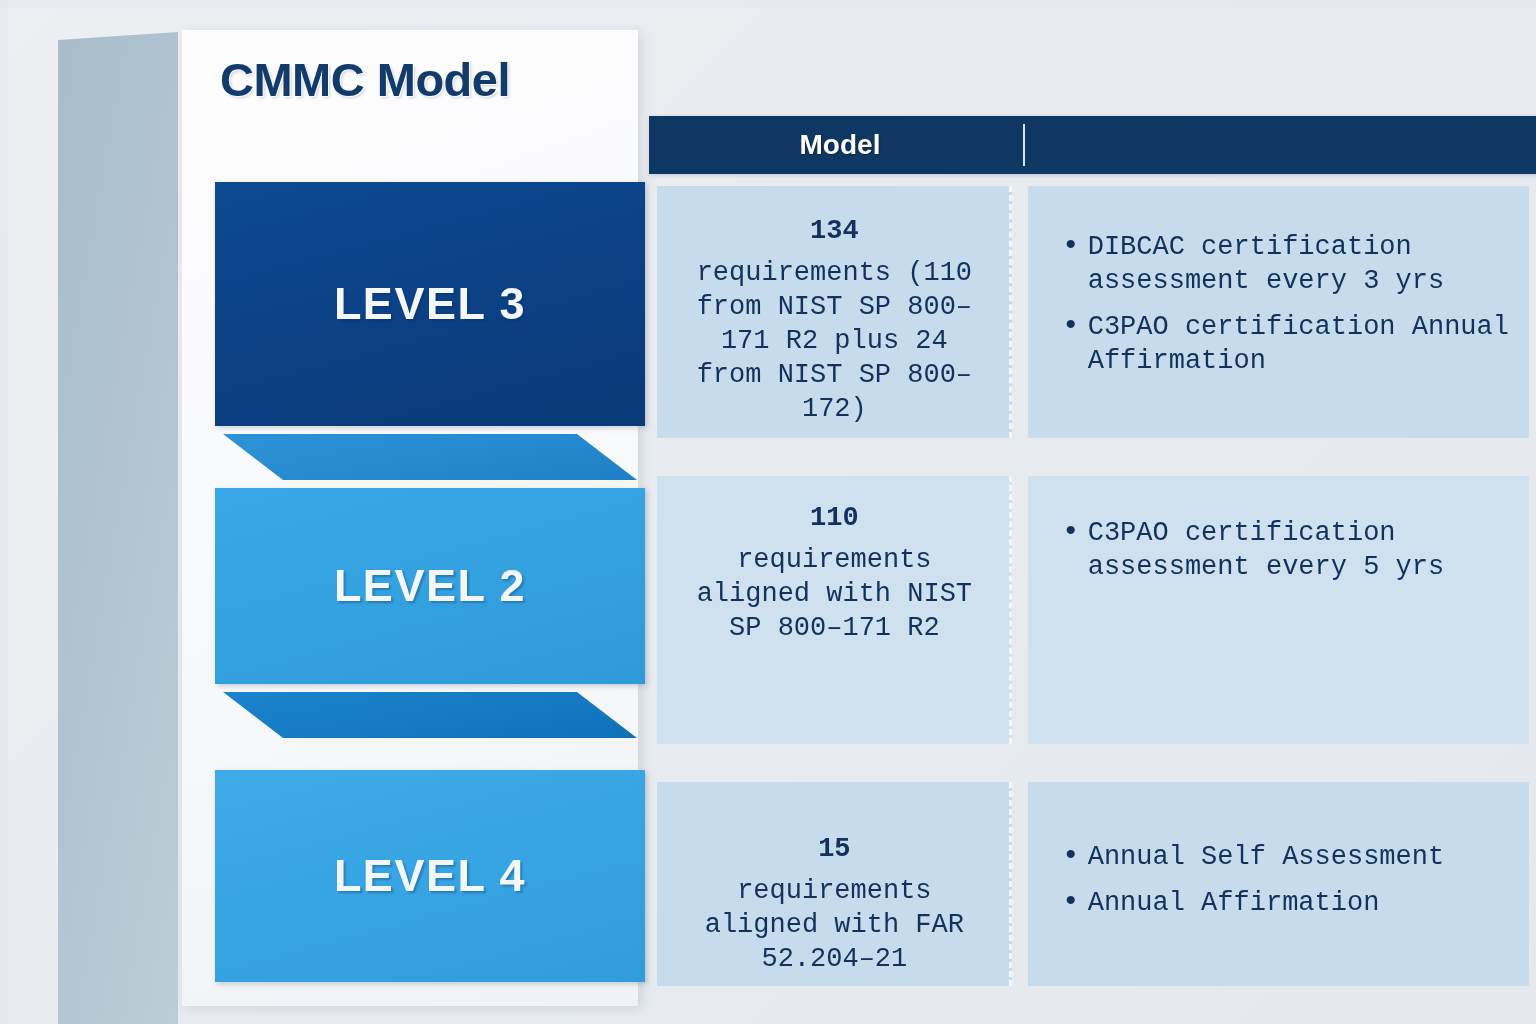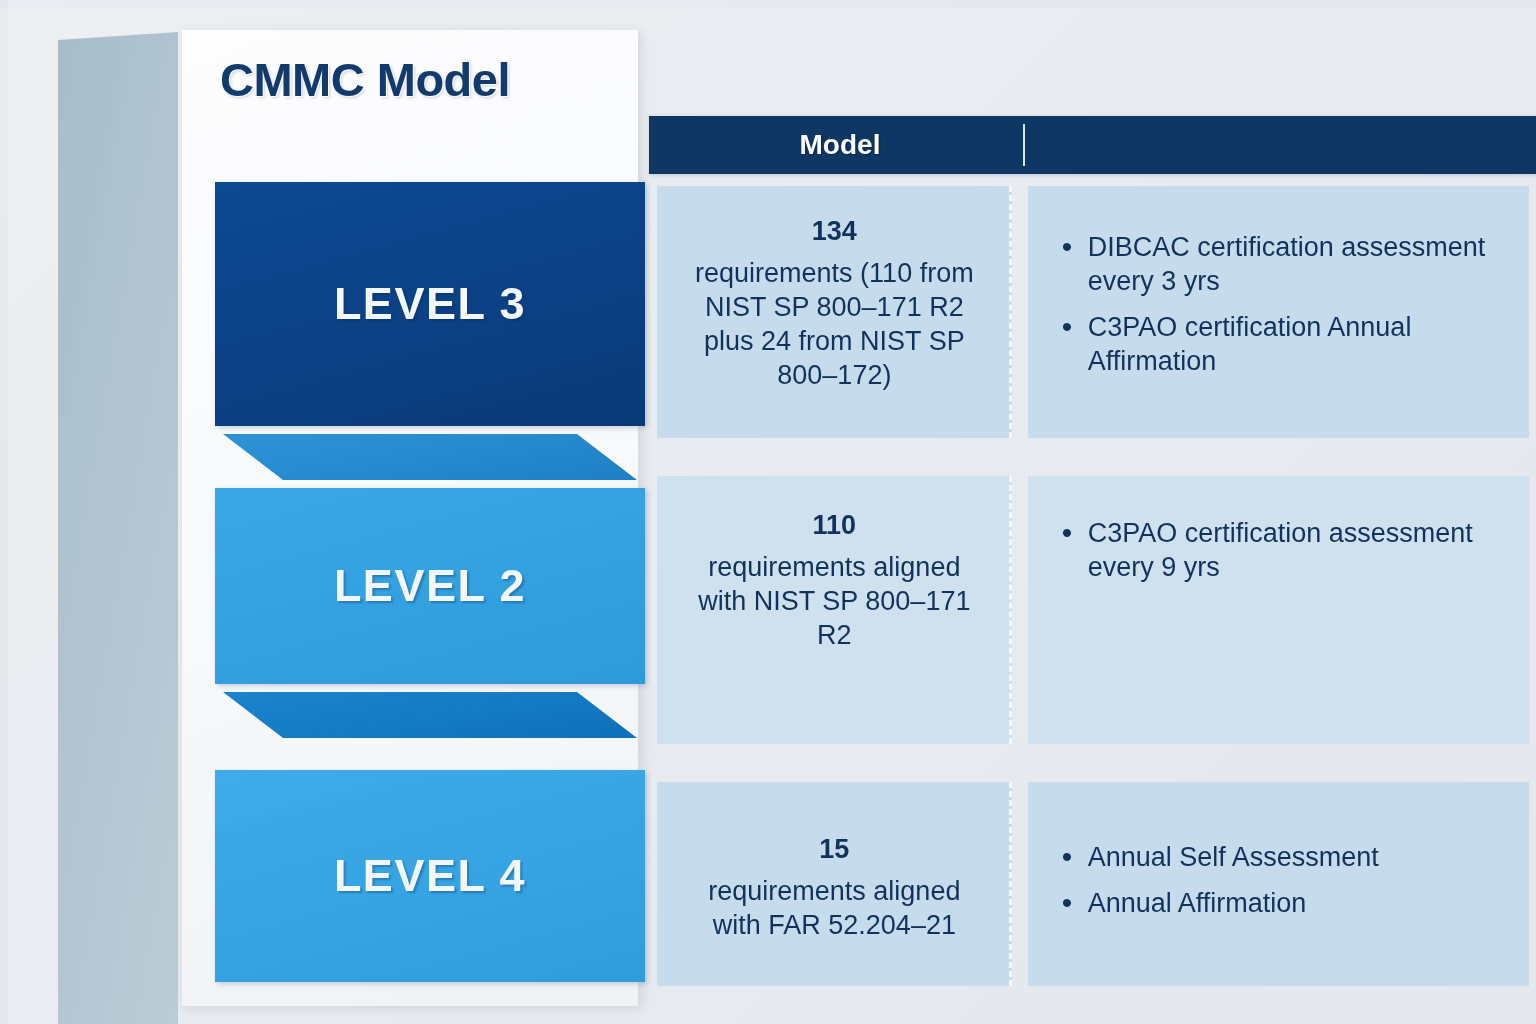--- a/index.html
+++ b/index.html
@@ -112,20 +112,21 @@
     text-shadow: 1px 1px 2px rgba(0,0,0,0.35);
   }
   .th.model { width: 368px; border-right: 2px solid #d9e4ef; }
   .th.assess { width: 520px; }
 
   .row {
     position: absolute;
     left: 0;
     width: 888px;
     display: flex;
+    font-family: Liberation Mono, monospace;
   }
   .cell {
     position: relative;
     padding: 16px 12px;
     color: #12325c;
     font-size: 27px;
     line-height: 1.26;
   }
   .cell.model {
     width: 368px;
@@ -163,21 +164,21 @@
     left: 2px; top: -2px;
     font-size: 30px;
     color: #12325c;
   }
 
   #row-l3 { top: 62px; height: 268px; }
   #row-l2 { top: 352px; height: 284px; }
   #row-l1 { top: 658px; height: 220px; }
 
   #row-l3 .cell { padding-top: 20px; }
-  #row-l2 .cell { padding-top: 24px; }
+  #row-l2 .cell { padding-top: 17px; }
   #row-l1 .cell { padding-top: 42px; }
   #row-l1 .cell.assess { padding-top: 50px; }
   #row-l3 .cell.assess { padding-top: 36px; }
   #row-l2 .cell.assess { padding-top: 32px; }
 </style>
 </head>
 <body>
 
 <div id="side-panel">
   <div class="face"></div>
@@ -234,21 +235,21 @@
 
   <div class="row" id="row-l2">
     <div class="cell model lighter">
       <span class="cell-inner">
         <span class="req-count">110</span>
         <span class="req-text">requirements aligned with NIST SP 800–171 R2</span>
       </span>
     </div>
     <div class="cell assess lighter">
       <ul class="bullets">
-        <li>C3PAO certification assessment every 9 yrs</li>
+        <li>C3PAO certification assessment every 5 yrs</li>
       </ul>
     </div>
   </div>
 
   <div class="row" id="row-l1">
     <div class="cell model">
       <span class="cell-inner">
         <span class="req-count">15</span>
         <span class="req-text">requirements aligned with FAR 52.204–21</span>
       </span>

